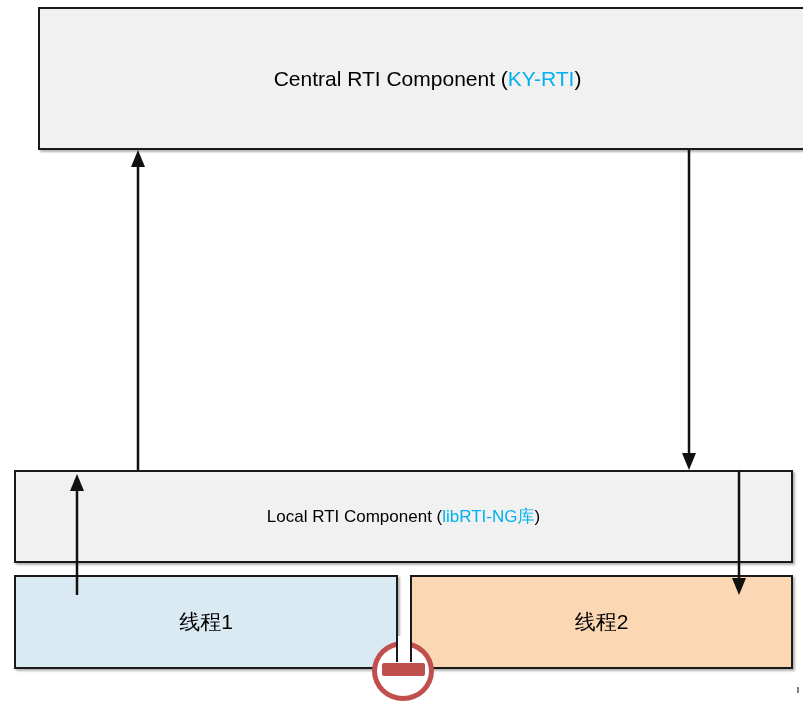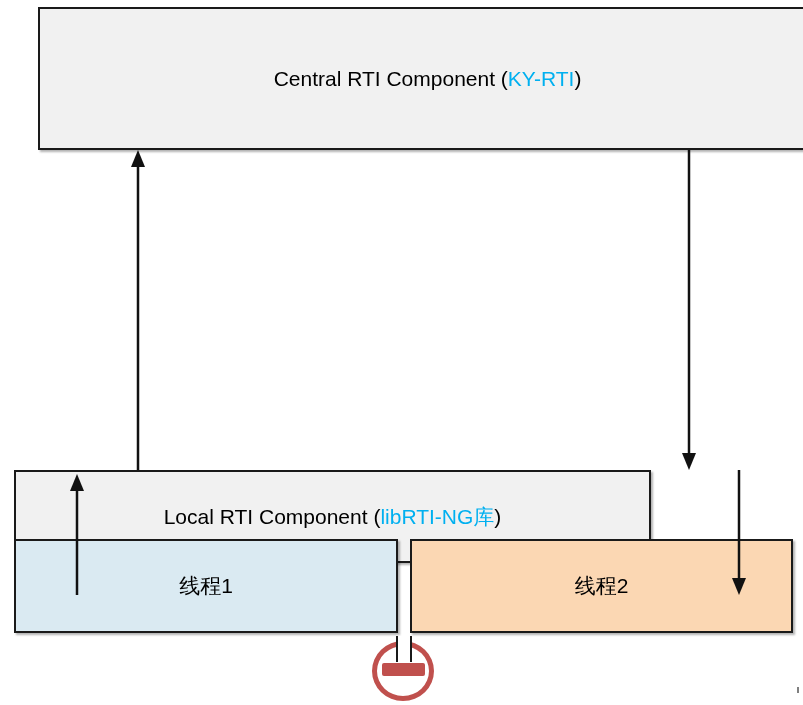--- a/index.html
+++ b/index.html
@@ -25,25 +25,25 @@
     align-items: center;
     justify-content: center;
     color: #000;
   }
   .central-box {
     left: 14px; top: 7px; width: 779px; height: 143px;
     font-size: 21px;
     margin-left: 24px;
   }
   .local-box {
-    left: 14px; top: 470px; width: 637px; height: 93px;
-    font-size: 21px;
+    left: 14px; top: 470px; width: 779px; height: 93px;
+    font-size: 17px;
   }
   .thread-box {
-    top: 539px; height: 94px;
+    top: 575px; height: 94px;
     flex-direction: column;
     font-size: 21px;
     line-height: 30px;
     gap: 9px;
   }
   .thread1-box { left: 14px; width: 384px; background: var(--thread1-fill, #daeaf2); }
   .thread2-box { left: 410px; width: 383px; background: var(--thread2-fill, #fbd7b3); }
   .hl { color: var(--highlight-text, #00b0f0); }
   .arrows-layer {
     position: absolute;

